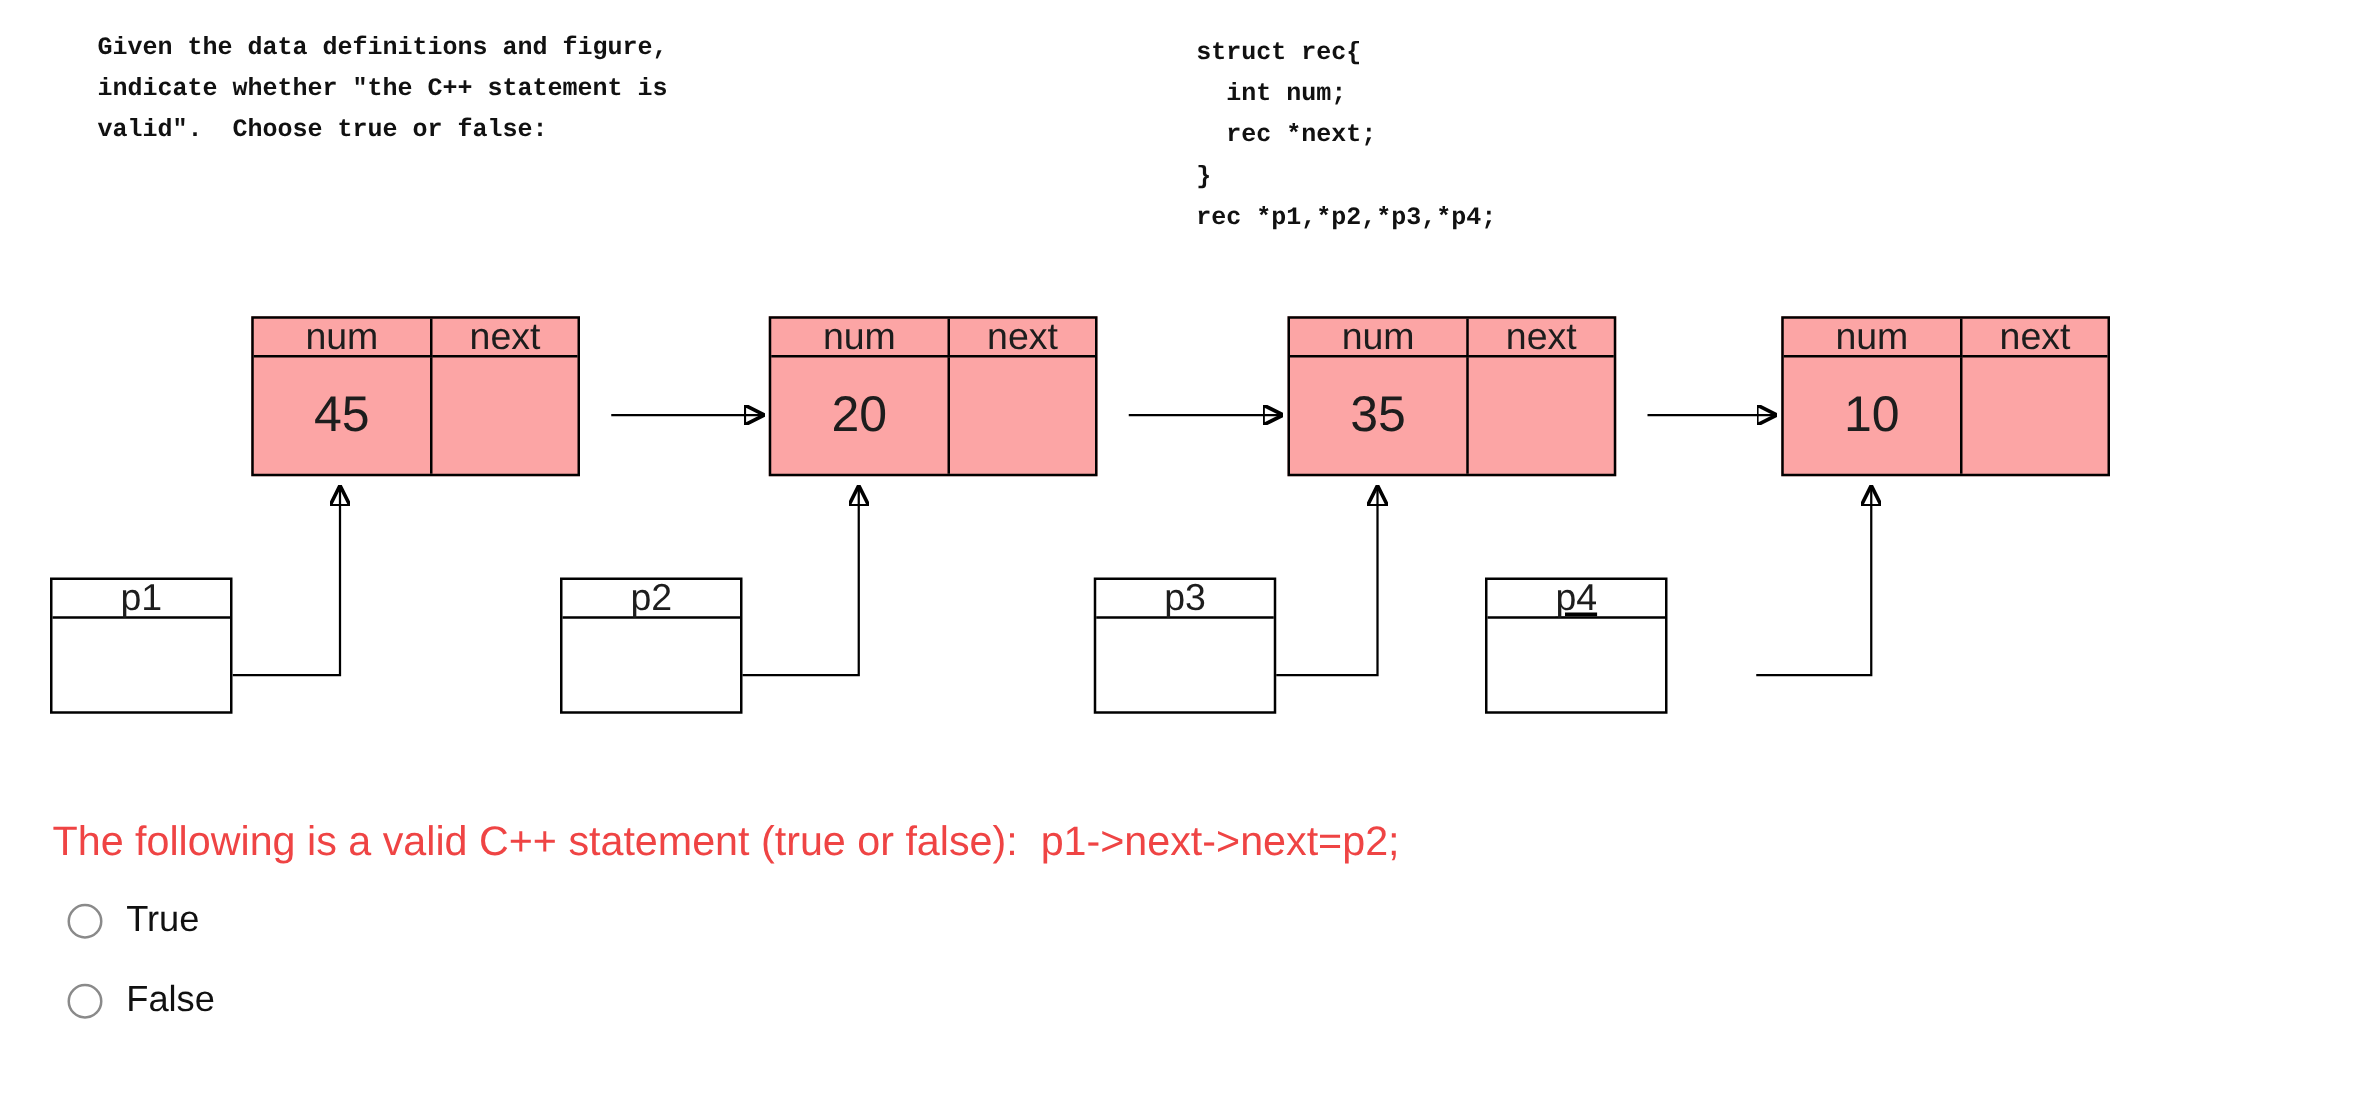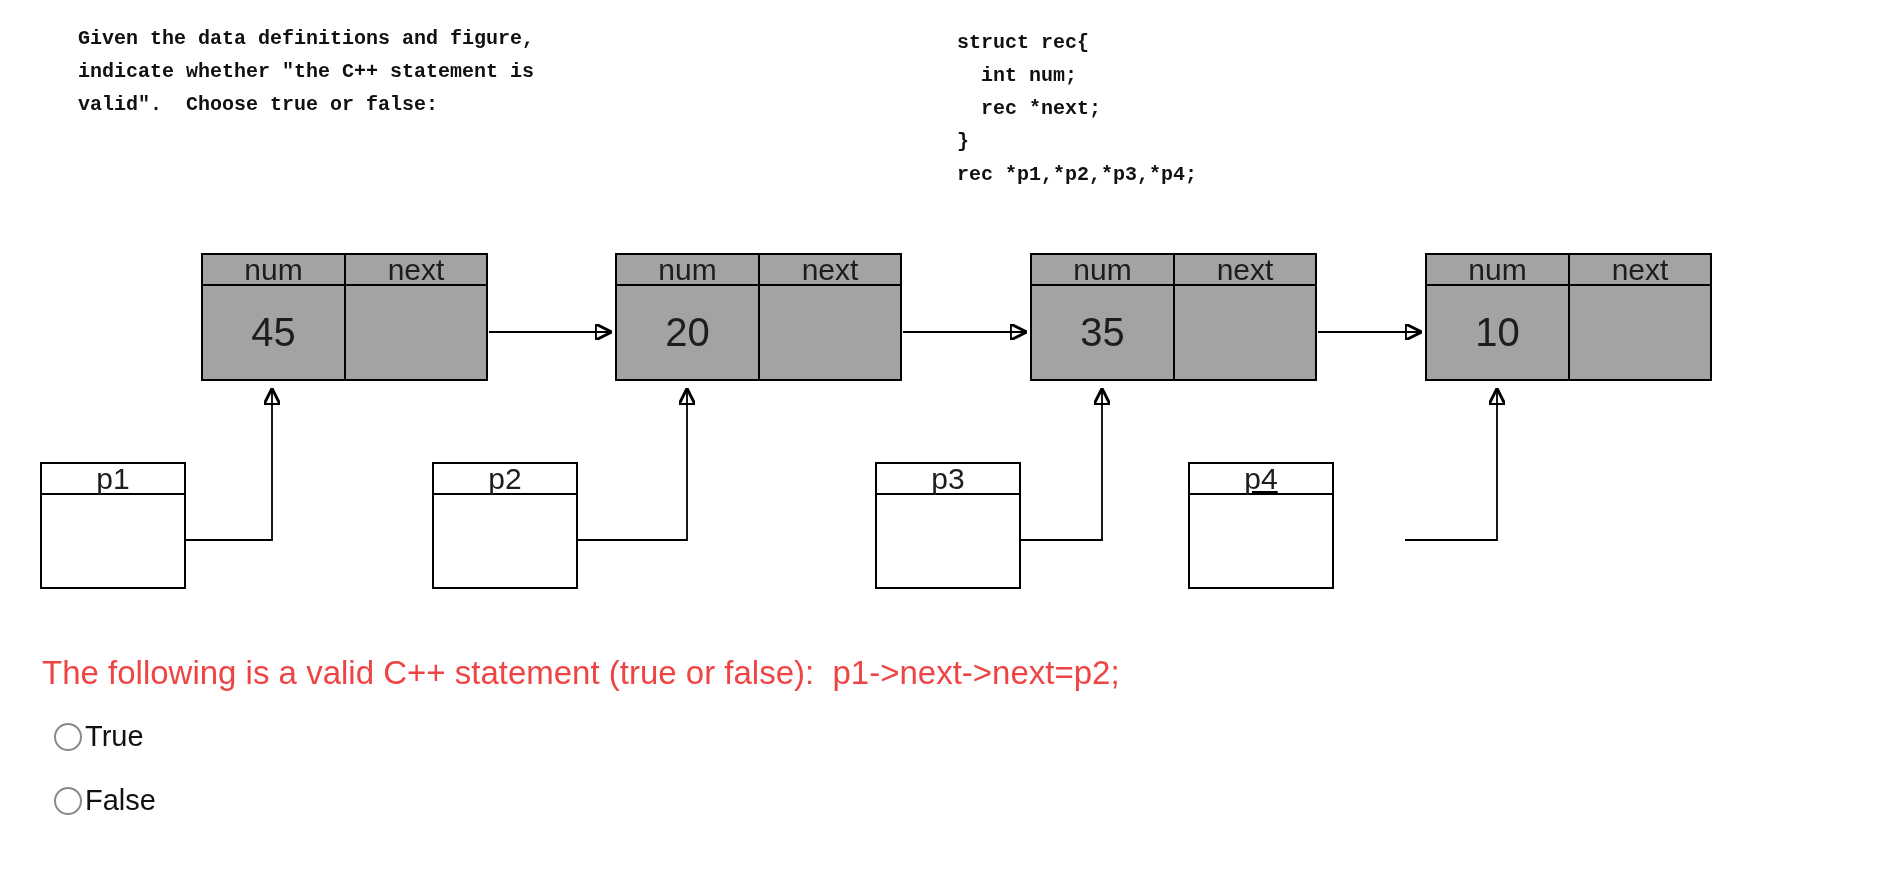--- a/index.html
+++ b/index.html
@@ -24,51 +24,51 @@
     white-space: pre;
     color: #111111;
   }
   .instructions { left: 78px; top: 22px; }
   .code { left: 957px; top: 26px; }
 
   
   .node {
     position: absolute;
     top: 253px;
-    width: 287px;
+    width: 263px;
     height: 128px;
     border: 2px solid #000;
-    background: #a3a3a3;
+    background: #fca5a5;
     display: grid;
     grid-template-columns: 143px 1fr;
     grid-template-rows: 31px 1fr;
   }
   .node .cell { display: flex; align-items: center; justify-content: center; }
   .node .hdr { border-bottom: 2px solid #000; font-size: 30px; color: #1d1d1d; }
   .node .hdr.first, .node .bod.first { border-right: 2px solid #000; }
   .node .val { font-size: 40px; color: #1d1d1d; }
   .node .nullval { font-size: 29px; color: #1d1d1d; }
 
   
   .pbox {
     position: absolute;
     top: 462px;
     width: 146px;
-    height: 127px;
+    height: 109px;
     border: 2px solid #000;
     background: #fff;
   }
   .pbox .phdr {
     height: 31px;
     border-bottom: 2px solid #000;
     display: flex; align-items: center; justify-content: center;
     font-size: 30px; color: #1d1d1d;
   }
   .p1 { left: 40px; }
-  .p2 { left: 432px; }
+  .p2 { left: 448px; }
   .p3 { left: 863px; margin-left: 12px; }
   .p4 { left: 1188px; text-decoration: underline; }
 
   
   .arrows {
     position: absolute;
     left: 0; top: 0;
     width: 1904px; height: 892px;
     pointer-events: none;
   }
@@ -80,21 +80,21 @@
     left: 42px; top: 654px;
     font-size: 33px;
     color: #ef4444;
     white-space: pre;
   }
   .option-row {
     position: absolute;
     left: 54px;
     display: flex;
     align-items: center;
-    gap: 3px;
+    gap: 19px;
   }
   .option-true  { top: 720px; }
   .option-false { top: 784px; }
   .radio {
     width: 28px; height: 28px;
     border: 2.5px solid #8a8a8a;
     border-radius: 50%;
     background: #fff;
     flex: 0 0 auto;
   }

